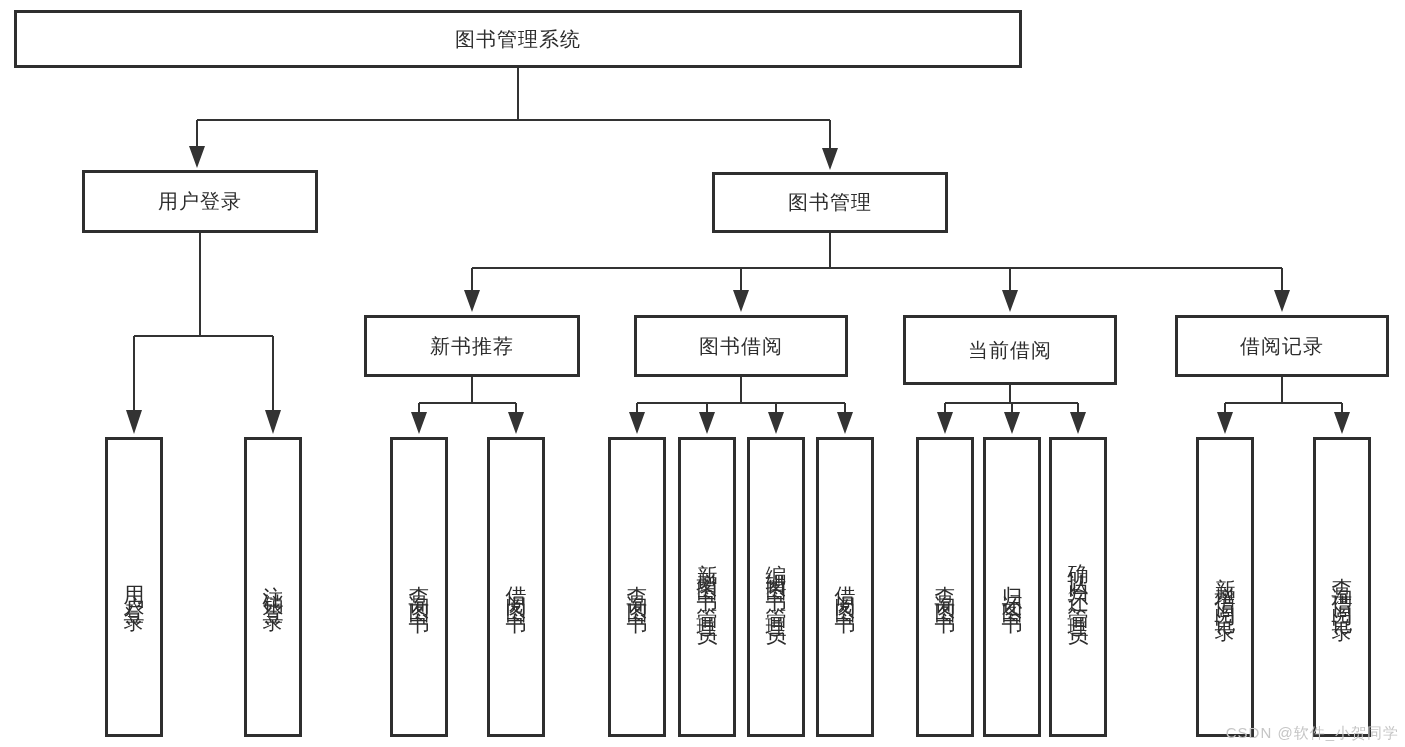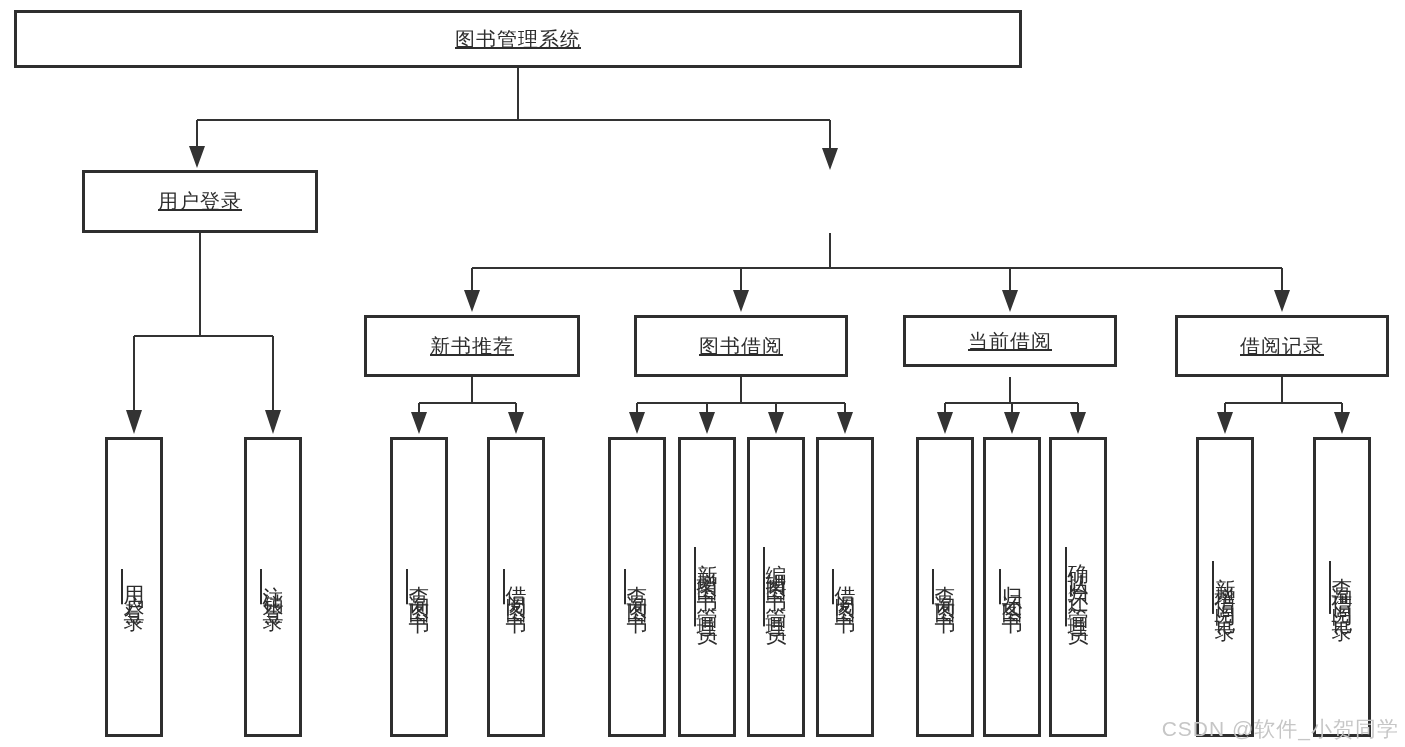--- a/index.html
+++ b/index.html
@@ -27,34 +27,33 @@
     box-sizing: border-box;
     border: 3px solid #2f2f2f;
     background: #ffffff;
     color: #2d2d2d;
     display: flex;
     align-items: center;
     justify-content: center;
     text-align: center;
     font-size: 20px;
     letter-spacing: 1px;
-    text-decoration: underline;
   }
   .node.vert {
     writing-mode: vertical-rl;
     text-orientation: mixed;
     font-size: 21px;
     letter-spacing: 0.42em;
     padding: 8px 0;
   }
   .watermark {
     position: absolute;
     right: 6px;
     bottom: 4px;
-    font-size: 21px;
+    font-size: 15px;
     color: #c6c6c6;
     letter-spacing: 1px;
     white-space: nowrap;
   }
 </style>
 </head>
 <body>
 
 <div id="stage">
 
@@ -75,24 +74,25 @@
              M629 412L645 412L637 434Z M699 412L715 412L707 434Z
              M768 412L784 412L776 434Z M837 412L853 412L845 434Z
              M937 412L953 412L945 434Z M1004 412L1020 412L1012 434Z
              M1070 412L1086 412L1078 434Z
              M1217 412L1233 412L1225 434Z M1334 412L1350 412L1342 434Z"></path>
   </svg>
 
   <div class="node" style="left:14px; top:10px; width:1008px; height:58px;">图书管理系统</div>
 
   <div class="node" style="left:82px; top:170px; width:236px; height:63px;">用户登录</div>
+  <div class="node" style="left:712px; top:172px; width:236px; height:61px;">图书管理</div>
 
   <div class="node" style="left:634px; top:315px; width:214px; height:62px;">图书借阅</div>
   <div class="node" style="left:364px; top:315px; width:216px; height:62px;">新书推荐</div>
-  <div class="node" style="left:903px; top:315px; width:214px; height:52px;">当前借阅</div>
+  <div class="node" style="left:903px; top:315px; width:214px; height:70px;">当前借阅</div>
   <div class="node" style="left:1175px; top:315px; width:214px; height:62px;">借阅记录</div>
 
   <div class="node vert" style="left:105px; top:437px; width:58px; height:300px;">用户登录</div>
   <div class="node vert" style="left:244px; top:437px; width:58px; height:300px;">注销登录</div>
 
   <div class="node vert" style="left:390px; top:437px; width:58px; height:300px;">查询图书</div>
   <div class="node vert" style="left:487px; top:437px; width:58px; height:300px;">借阅图书</div>
 
   <div class="node vert" style="left:608px; top:437px; width:58px; height:300px;">查询图书</div>
   <div class="node vert" style="left:678px; top:437px; width:58px; height:300px;">新增图书（管理员）</div>

